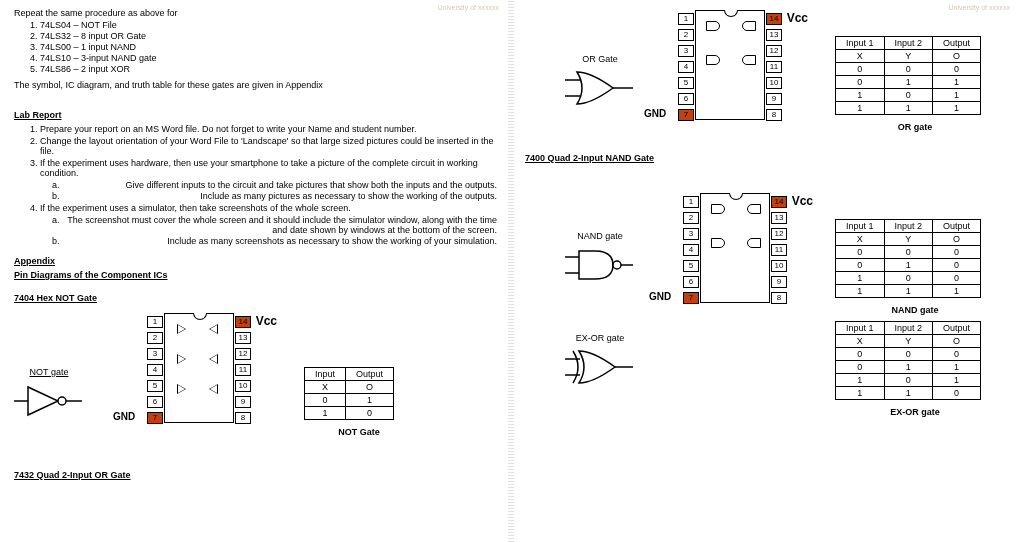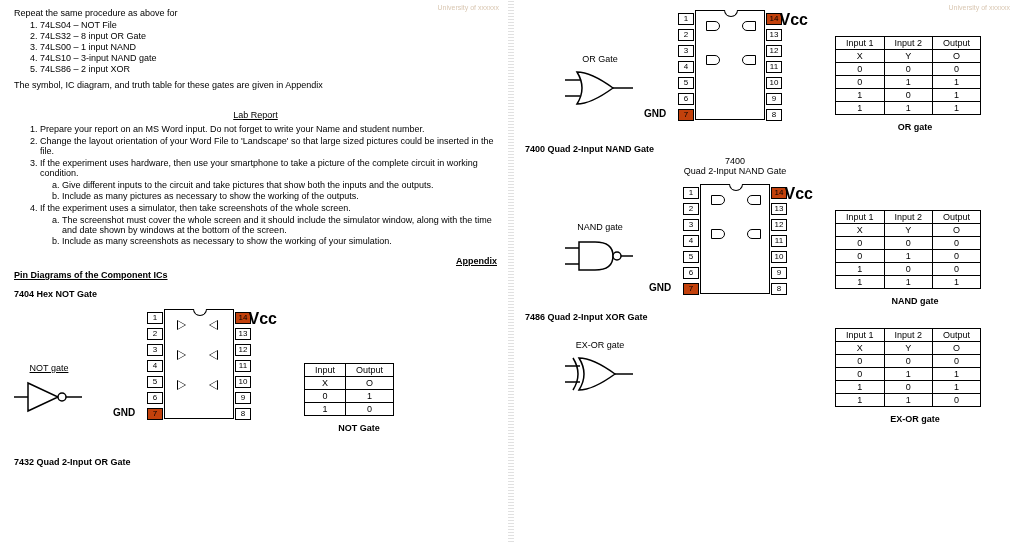--- a/index.html
+++ b/index.html
@@ -33,28 +33,28 @@
   .watermark {
     position: absolute;
     top: 4px; right: 12px;
     font-size: 7px;
     color: #d9c7b2;
   }
   .intro { }
   ol.gate-list { margin: 2px 0 6px 26px; }
   ol.gate-list li { margin: 1px 0; }
   .sentence { margin: 4px 0 20px 0; }
-  .section-h { font-weight: normal; text-decoration: underline; margin: 8px 0 4px 0; text-align: center; }
+  .section-h { font-weight: bold; text-decoration: underline; margin: 8px 0 4px 0; }
   ol.report-list { margin: 2px 0 6px 26px; }
   ol.report-list li { margin: 2px 0; }
   ol.report-list ol.sublist { list-style-type: lower-alpha; margin: 2px 0 2px 22px; }
-  ol.report-list ol.sublist li { margin: 1px 0; }
-  .appendix-h { text-align: right; text-decoration: underline; font-weight: bold; margin: 10px 0 2px 0; }
+  ol.report-list ol.sublist li { margin: 1px 0; text-align: right; }
+  .appendix-h { text-align: left; text-decoration: underline; font-weight: bold; margin: 10px 0 2px 0; }
   .pin-h { font-weight: bold; text-decoration: underline; margin: 4px 0 9px 0; }
-  .ic-title { font-weight: bold; margin: 4px 0 4px 0; }
+  .ic-title { font-weight: bold; margin: 13px 0 4px 0; text-decoration: underline; }
 
   
   .diagram-block { position: relative; height: 150px; margin-top: 2px; }
   .diagram-block.short { height: 130px; }
 
   .gate-label-wrap { position:absolute; text-align:center; }
   .gate-label-wrap .lbl { font-size: 9px; text-decoration: underline; margin-bottom: 2px; }
 
   
   .chip {
@@ -76,21 +76,21 @@
     position:absolute; width:16px; height:12px;
     border:1.5px solid #000; background:#fff;
     font-size:8px; line-height:10px; text-align:center;
   }
   .pin.left { left:-18px; }
   .pin.right { right:-18px; }
   .pin.filled { background:#c2410c; color:#000; }
   .pin-row-0{top:2px}.pin-row-1{top:18px}.pin-row-2{top:34px}
   .pin-row-3{top:50px}.pin-row-4{top:66px}.pin-row-5{top:82px}
   .pin-row-6{top:98px}
-  .vcc-lbl { position:absolute; font-size:16px; right:-44px; top:0; }
+  .vcc-lbl { position:absolute; font-size:12px; right:-44px; top:0; }
   .vcc-lbl b { font-weight:bold; }
   .gnd-lbl { position:absolute; font-size:10px; left:-52px; bottom:0; font-weight:bold;}
   .chip-inner-gates {
     position:absolute; inset:4px;
   }
   
   .tri { position:absolute; width:0;height:0; border-top:5px solid transparent; border-bottom:5px solid transparent; border-left:9px solid #000;}
   .tri::after{content:"";position:absolute;width:0;height:0;border-top:4px solid transparent;border-bottom:4px solid transparent;border-left:7px solid #fff;left:-8px;top:-4px;}
   .minigate { position:absolute; width:14px; height:10px; border:1px solid #000; border-radius:0 8px 8px 0; border-left:1px solid #000;}
 
@@ -130,21 +130,21 @@
     <li>74LS00 – 1 input NAND</li>
     <li>74LS10 – 3-input NAND gate</li>
     <li>74LS86 – 2 input XOR</li>
   </ol>
 
   <div class="sentence">The symbol, IC diagram, and truth table for these gates are given in Appendix</div>
 
   <div class="section-h">Lab Report</div>
 
   <ol class="report-list">
-    <li>Prepare your report on an MS Word input. Do not forget to write your Name and student number.</li>
+    <li>Prepare your report on an MS Word file. Do not forget to write your Name and student number.</li>
     <li>Change the layout orientation of your Word File to 'Landscape' so that large sized pictures could be inserted in the file.</li>
     <li>
       <span>If the experiment uses hardware, then use your smartphone to take a picture of the complete circuit in working condition.</span>
       <ol class="sublist">
         <li>Give different inputs to the circuit and take pictures that show both the inputs and the outputs.</li>
         <li>Include as many pictures as necessary to show the working of the outputs.</li>
       </ol>
     </li>
     <li>
       <span>If the experiment uses a simulator, then take screenshots of the whole screen.</span>
@@ -298,24 +298,20 @@
             <td>1</td>
           </tr>
     </tbody>
       </table>
     <div style="position:absolute; left:310px; top:110px; width:160px;" class="tbl-caption-out">OR gate</div>
   </div>
 
   <div class="ic-title">7400 Quad 2-Input NAND Gate</div>
 
   <div class="diagram-block">
-    <div class="chip-super" style="left:140px; top:-2px; width:140px;">
-      <div>7400</div>
-      <div>Quad 2-Input NAND Gate</div>
-    </div>
 
     <div class="gate-label-wrap" style="left:40px; top:64px;">
       <div class="lbl" style="text-decoration:none;">NAND gate</div>
       <svg class="gate-svg" viewBox="0 0 70 44">
         <line x1="0" y1="14" x2="14" y2="14" stroke="#000" stroke-width="1.5"></line>
         <line x1="0" y1="30" x2="14" y2="30" stroke="#000" stroke-width="1.5"></line>
         <path d="M14 8 L30 8 Q48 8 48 22 Q48 36 30 36 L14 36 Z" fill="#fff" stroke="#000" stroke-width="1.5"></path>
         <circle cx="52" cy="22" r="4" fill="#fff" stroke="#000" stroke-width="1.5"></circle>
         <line x1="56" y1="22" x2="68" y2="22" stroke="#000" stroke-width="1.5"></line>
       </svg>
@@ -376,21 +372,20 @@
       <tr>
             <td>1</td>
             <td>1</td>
             <td>1</td>
           </tr>
     </tbody>
       </table>
     <div style="position:absolute; left:310px; top:136px; width:160px;" class="tbl-caption-out">NAND gate</div>
   </div>
 
-  <div class="ic-title">7486 Quad 2-Input XOR Gate</div>
 
   <div class="diagram-block short">
     <div class="gate-label-wrap" style="left:40px; top:14px;">
       <div class="lbl" style="text-decoration:none;">EX-OR gate</div>
       <svg class="gate-svg" viewBox="0 0 70 44">
         <line x1="0" y1="14" x2="15" y2="14" stroke="#000" stroke-width="1.5"></line>
         <line x1="0" y1="30" x2="15" y2="30" stroke="#000" stroke-width="1.5"></line>
         <path d="M8 6 Q18 22 8 38" fill="none" stroke="#000" stroke-width="1.5"></path>
         <path d="M14 6 Q28 6 50 22 Q28 38 14 38 Q24 22 14 6 Z" fill="#fff" stroke="#000" stroke-width="1.5"></path>
         <line x1="50" y1="22" x2="68" y2="22" stroke="#000" stroke-width="1.5"></line>

